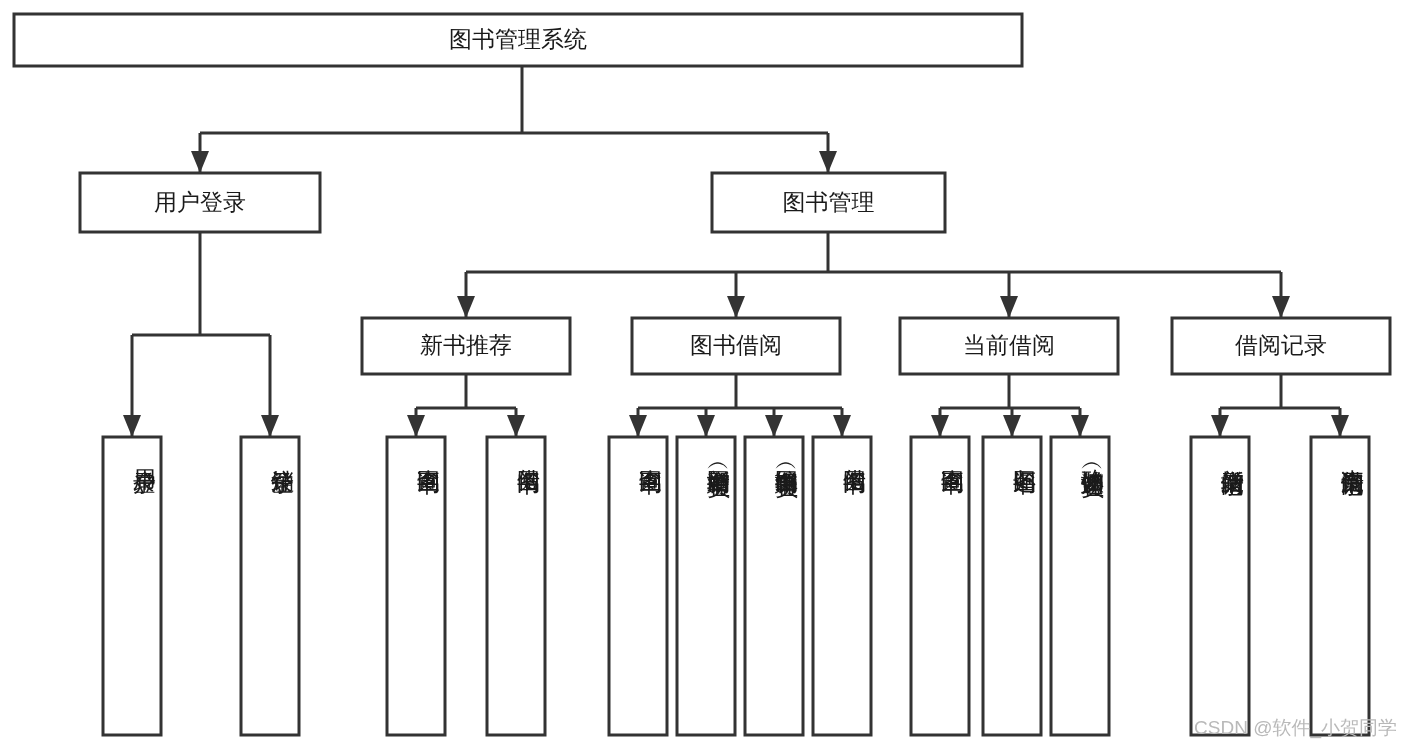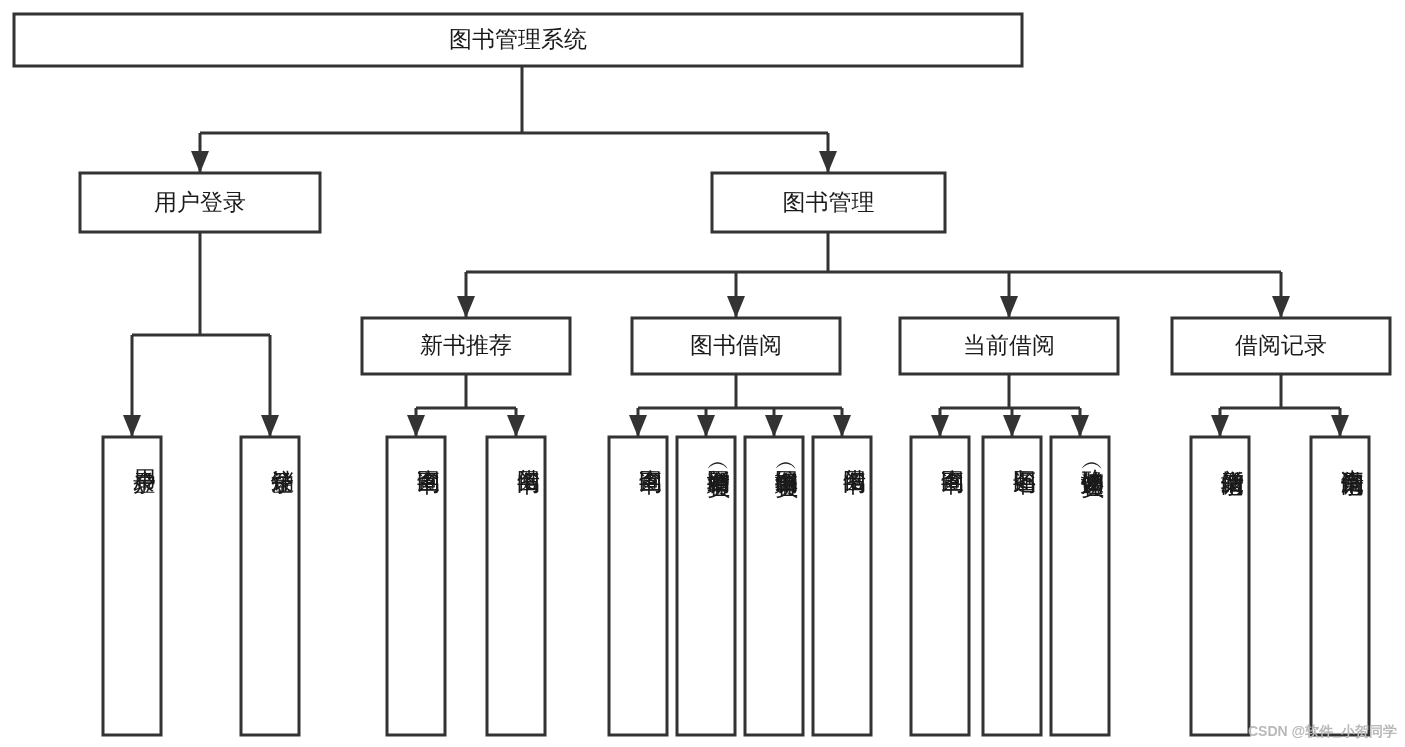--- a/index.html
+++ b/index.html
@@ -61,25 +61,24 @@
     letter-spacing: 1px;
     text-align: left;
     white-space: nowrap;
     pointer-events: none;
   }
   .watermark {
     position: absolute;
     right: 8px;
     bottom: 6px;
     font-family: "Liberation Sans", "DejaVu Sans", sans-serif;
-    font-size: 14px;
+    font-size: 19px;
     color: #b9b9b9;
     white-space: nowrap;
     user-select: none;
-    font-weight: bold;
   }
 </style>
 </head>
 <body>
 
 <div id="diagram-root">
 
   <svg id="diagram-canvas" viewBox="0 0 1405 747">
     <g id="connector-layer">
         <line x1="522" y1="66" x2="522" y2="133" class="connector-line"></line>

